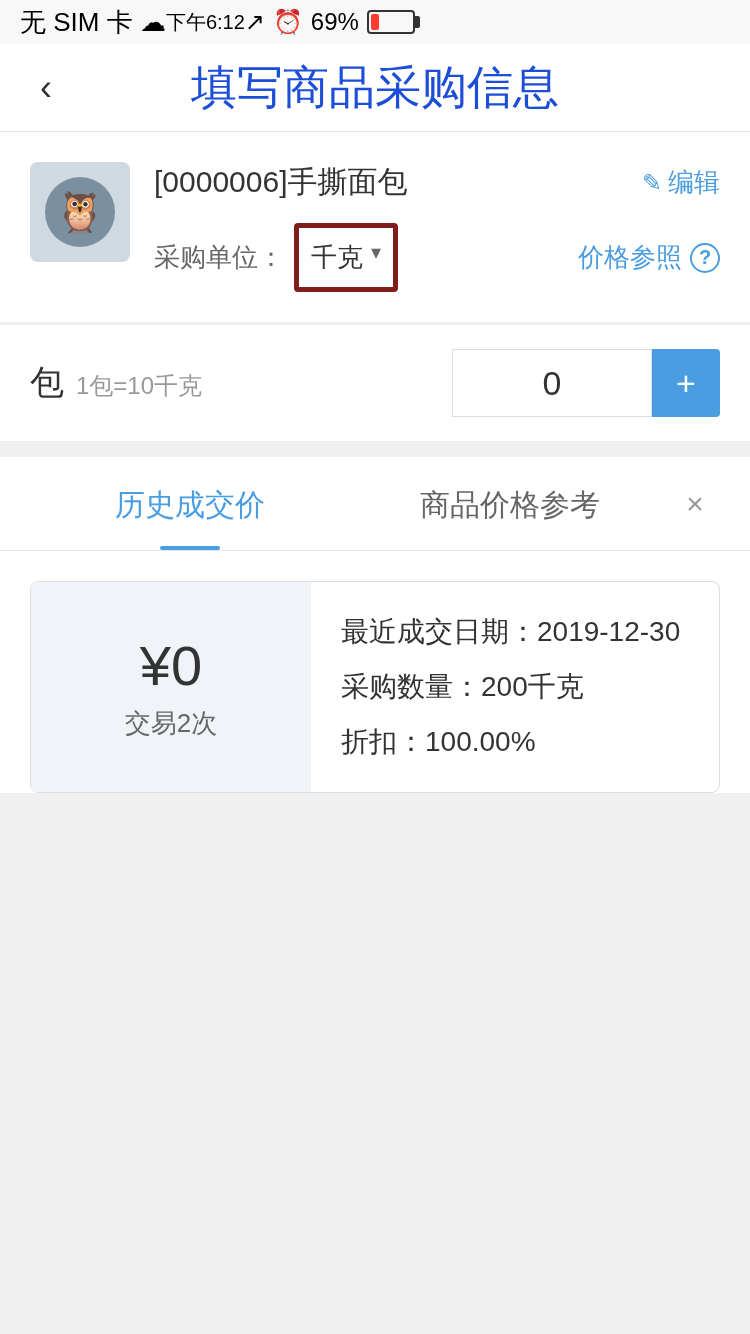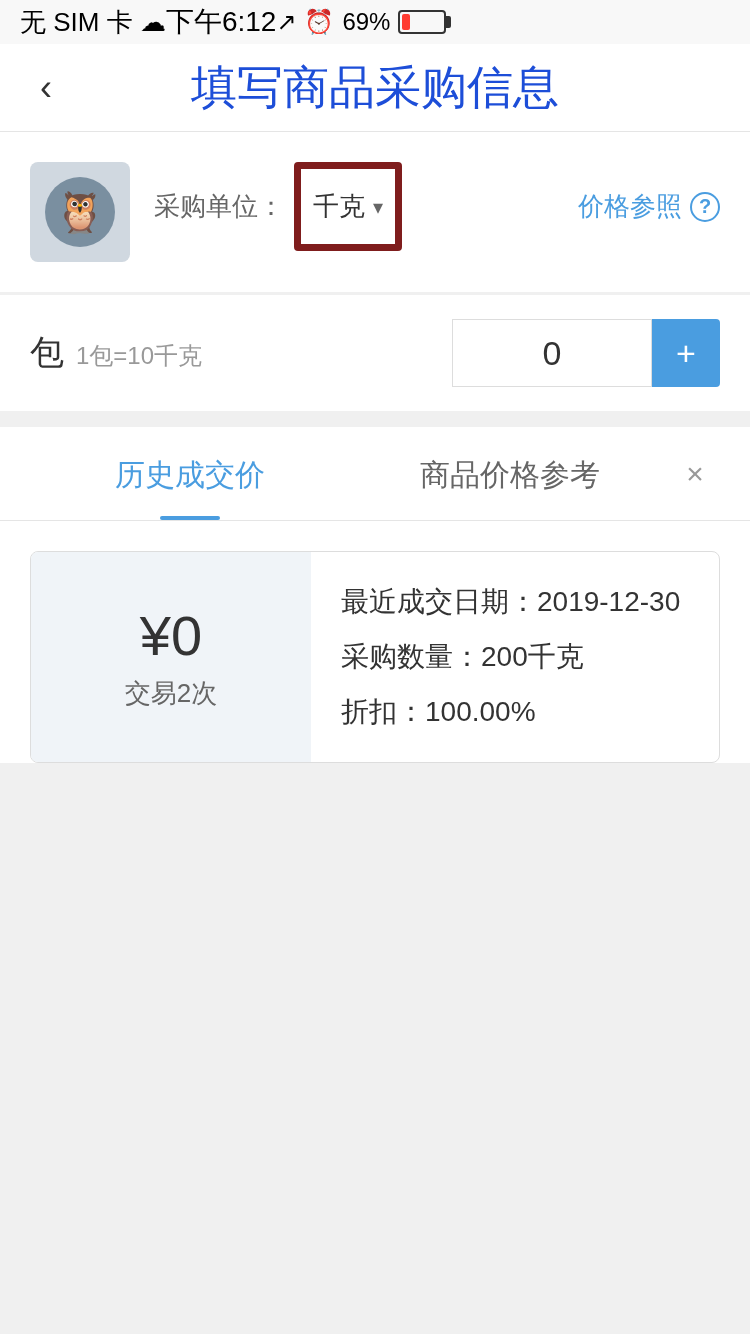--- a/index.html
+++ b/index.html
@@ -16,21 +16,21 @@
     .status-bar {
       height: 44px;
       background: #f8f8f8;
       display: flex;
       align-items: center;
       padding: 0 20px;
       font-size: 26px;
       font-weight: 500;
     }
     .status-left { display: flex; align-items: center; gap: 8px; }
-    .status-center { font-size: 28px; font-weight: 500; }
+    .status-center { font-size: 20px; font-weight: 500; }
     .status-right { display: flex; align-items: center; gap: 8px; font-size: 24px; }
     .battery-icon {
       width: 48px;
       height: 24px;
       border: 2px solid #333;
       border-radius: 4px;
       position: relative;
       display: inline-flex;
       align-items: center;
       padding: 2px;
@@ -141,24 +141,23 @@
       display: flex;
       align-items: center;
       justify-content: space-between;
     }
     .unit-label {
       font-size: 26px;
       color: #666;
     }
     .unit-select {
       display: inline-flex;
-      align-items: center;
-      border: 7px solid #7f1d1d;
+      border: 5px solid #7f1d1d;
       border-radius: 4px;
-      padding: 20px 12px;
+      padding: 12px 12px;
       font-size: 26px;
       color: #333;
       gap: 8px;
       cursor: pointer;
     }
     .unit-select .chevron {
       font-size: 20px;
       color: #666;
     }
     .price-ref {
@@ -345,20 +344,27 @@
 <div class="nav-bar">
   <div class="nav-back">‹</div>
   <div class="nav-title">填写商品采购信息</div>
 </div>
 
 <div class="product-card">
   <div class="product-thumb">
     <div class="owl-icon"></div>
   </div>
   <div class="product-info">
+    <div class="product-header">
+      <div class="product-name">[0000006]手撕面包</div>
+      <div class="edit-btn">
+        <span class="edit-icon">✎</span>
+        <span>编辑</span>
+      </div>
+    </div>
     <div class="product-unit-row">
       <div style="display:flex;align-items:center;gap:10px;">
         <span class="unit-label">采购单位：</span>
         <div class="unit-select">
           <span>千克</span>
           <span class="chevron">▾</span>
         </div>
       </div>
       <div class="price-ref">
         <span>价格参照</span>

